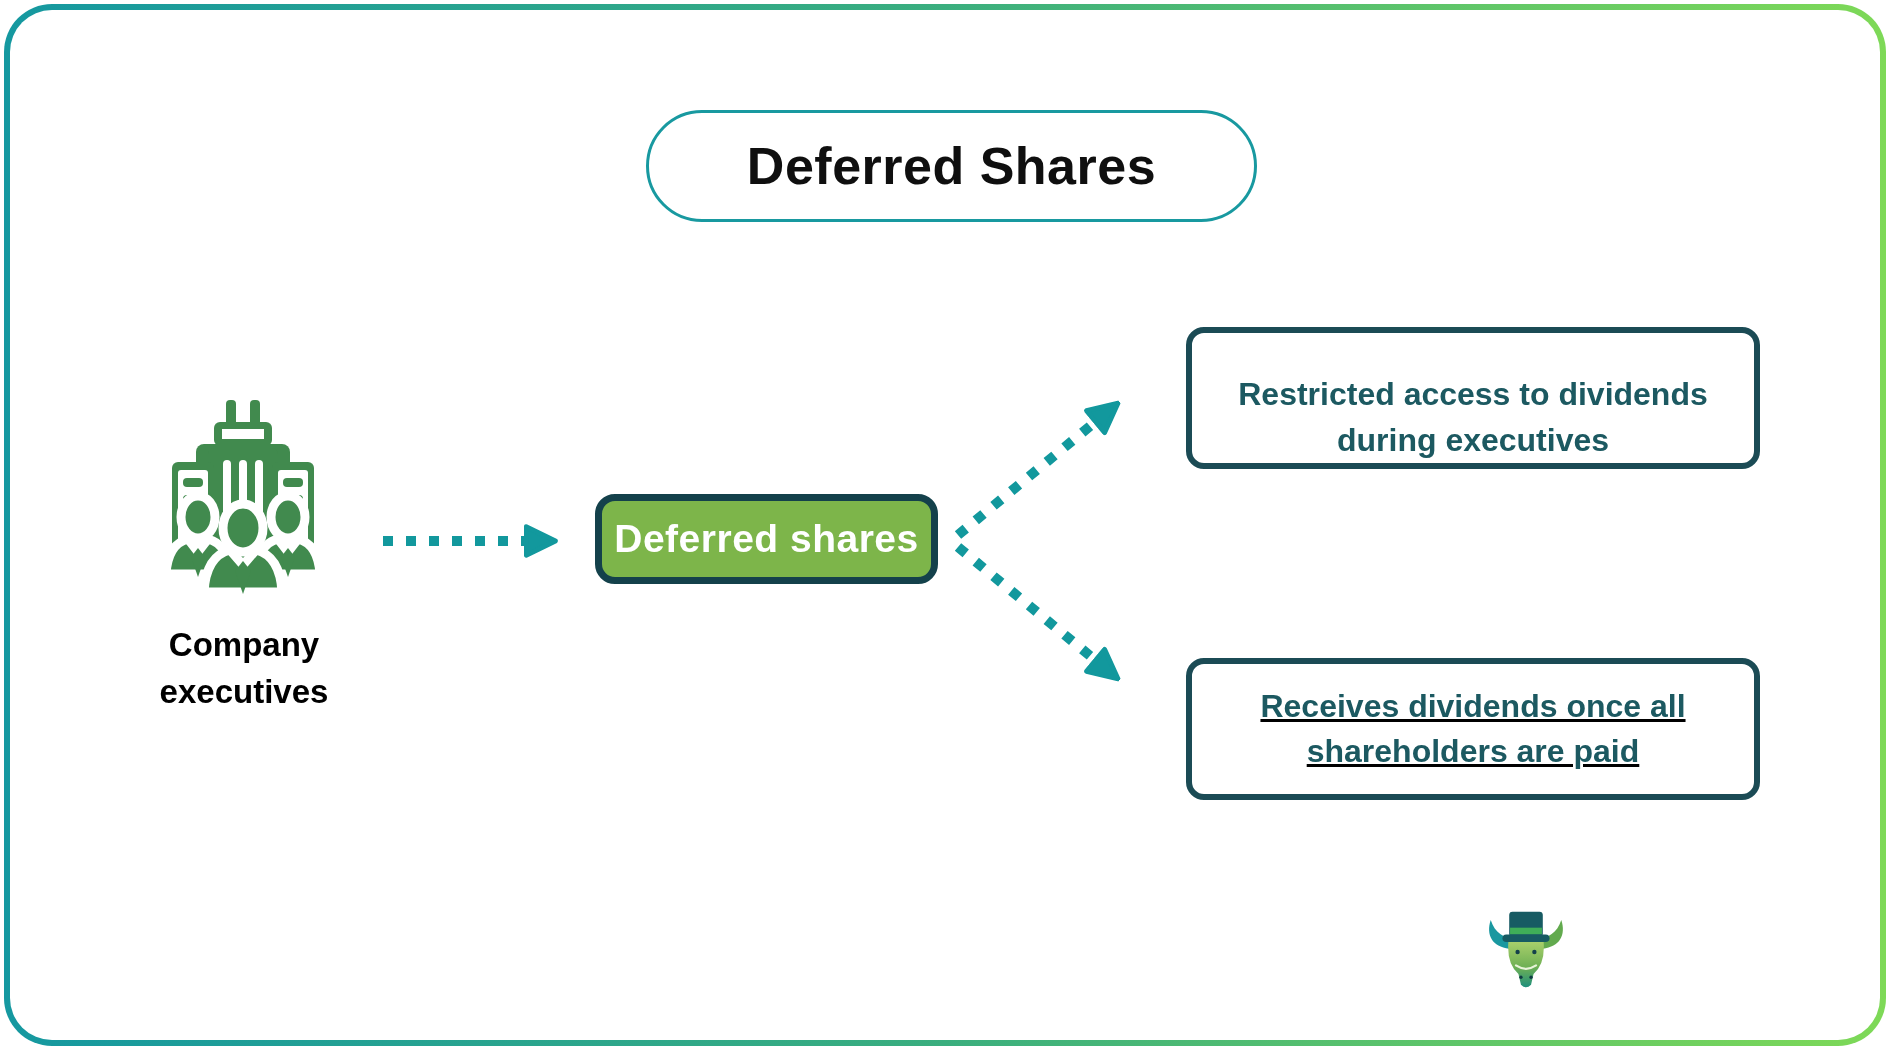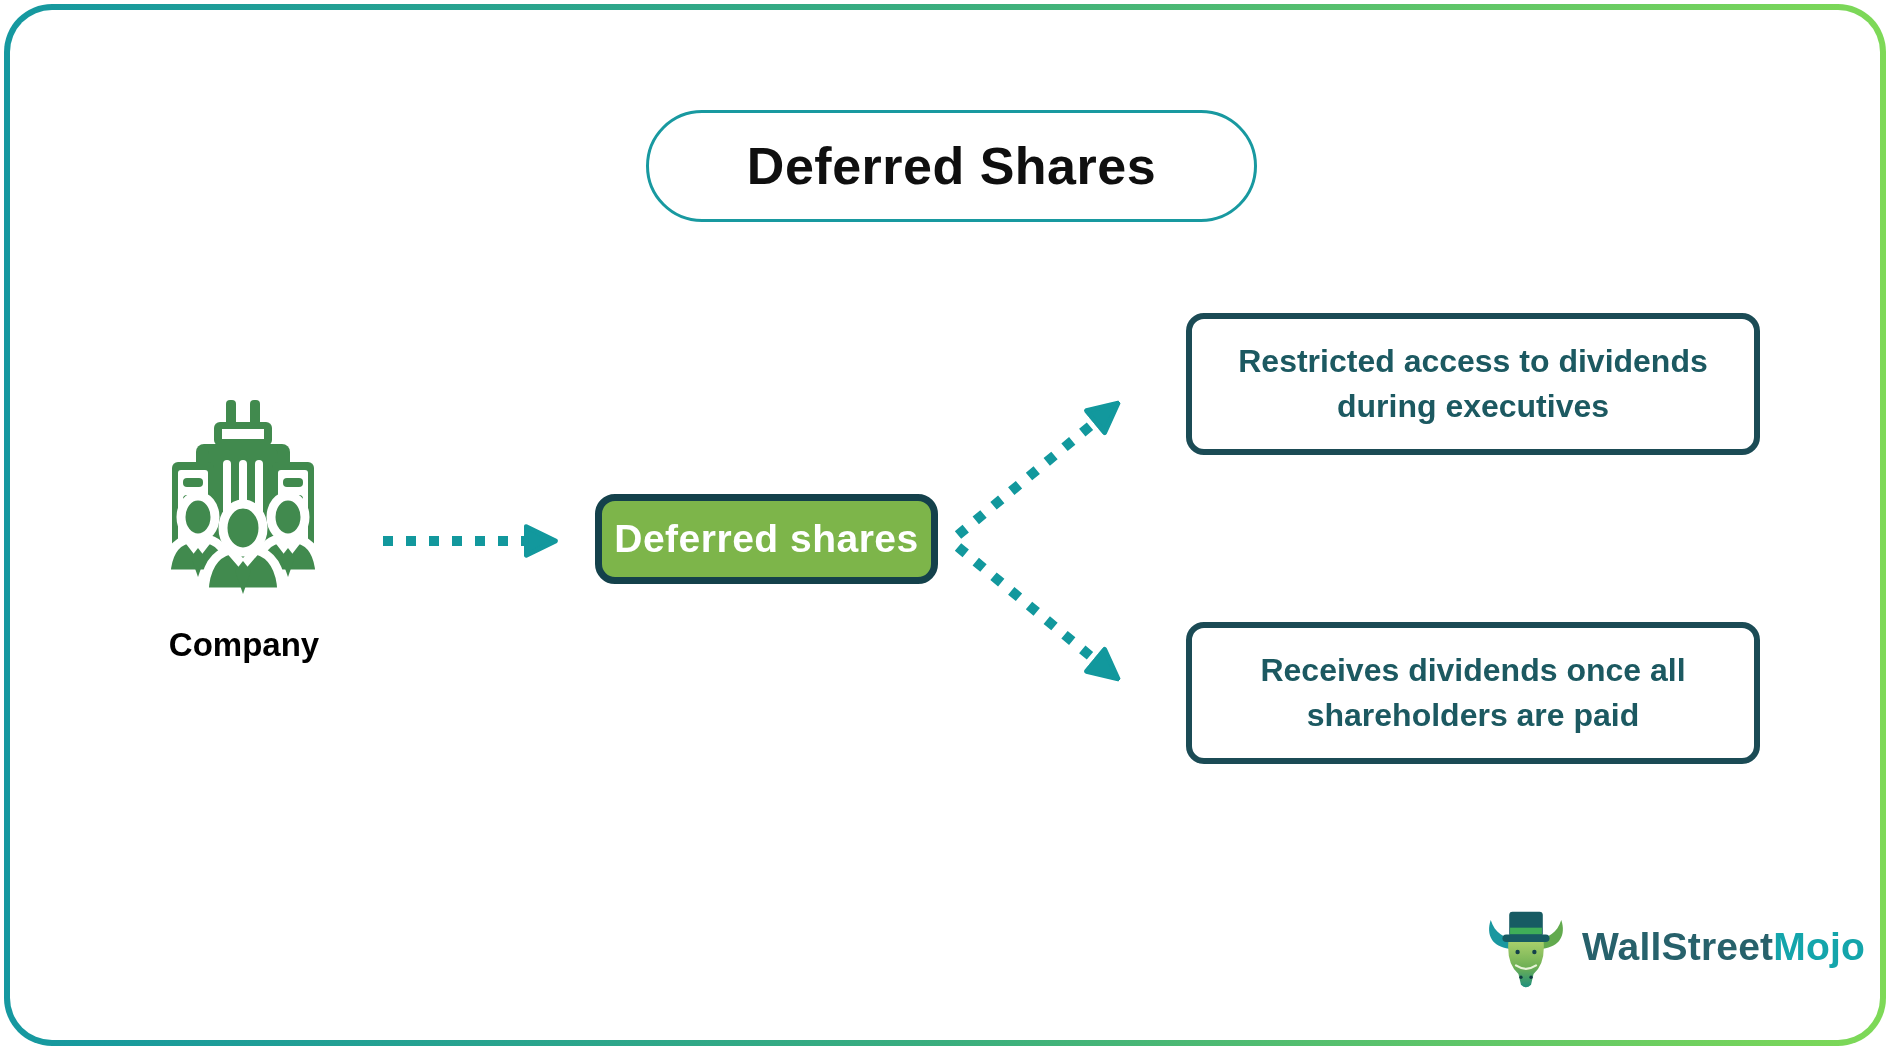--- a/index.html
+++ b/index.html
@@ -42,22 +42,22 @@
   .central-node .central-text {
     font-size:39px; font-weight:bold; color:#ffffff; letter-spacing:0.5px;
   }
   
   .outcome-box {
     position:absolute; left:1186px; width:574px; height:142px;
     box-sizing:border-box; background:#ffffff; border:6px solid #1b4b55;
     border-radius:18px; display:flex; flex-direction:column;
     align-items:center; justify-content:center;
   }
-  .outcome-box.first  { top:313px; }
-  .outcome-box.second { top:622px; }
+  .outcome-box.first  { top:327px;justify-content:flex-end; }
+  .outcome-box.second { top:658px;text-decoration:underline; }
   .outcome-line {
     font-size:32px; font-weight:bold; color:#1c5961; line-height:1.42; text-align:center;
   }
   
   .arrows { position:absolute; left:0; top:0; width:1890px; height:1050px; pointer-events:none; }
   
   .logo { position:absolute; left:1484px; top:902px; height:90px; display:flex; align-items:center; }
   .logo .bull { width:84px; height:88px; margin-right:14px; }
   .logo-text { font-size:39px; font-weight:bold; letter-spacing:0.2px; white-space:nowrap; }
   .logo-text .part1 { color:#27616b; }
@@ -119,20 +119,21 @@
     <g fill="#418a4e">
 
       <path d="M 60 152 L 67 161 L 60 181 L 53 161 Z"></path>
       <path d="M 150 152 L 157 161 L 150 181 L 143 161 Z"></path>
       <path d="M 105 165 L 113 175 L 105 198 L 97 175 Z"></path>
     </g>
   </svg>
 
   <div class="actor-label">
     <div>Company</div>
+    <div>executives</div>
   </div>
 
   <svg class="arrows" viewBox="0 0 1890 1050">
     <defs>
       <marker id="tealArrow" viewBox="0 0 10 10" refX="2.5" refY="5" markerWidth="3.4" markerHeight="3.4" orient="auto-start-reverse">
         <path d="M 0.8 0.8 L 9.4 5 L 0.8 9.2 Z" fill="#12989d" stroke="#12989d" stroke-width="1.4" stroke-linejoin="round"></path>
       </marker>
     </defs>
     <g stroke="#12989d" stroke-width="10" fill="none" stroke-dasharray="10 13">
       <line x1="383" y1="541" x2="532" y2="541" marker-end="url(#tealArrow)"></line>
@@ -173,15 +174,14 @@
       <rect x="22" y="37" width="56" height="9" rx="4.5" fill="#175b63"></rect>
 
       <path d="M 29 46 L 71 46 Q 73 72 59 84 L 56 97 Q 50 103 44 97 L 41 84 Q 27 72 29 46 Z" fill="url(#faceGrad)"></path>
 
       <circle cx="40" cy="58" r="2.6" fill="#14414b"></circle>
       <circle cx="60" cy="58" r="2.6" fill="#14414b"></circle>
       <path d="M 38 74 Q 50 82 62 74" stroke="#e8f3d8" stroke-width="2.5" fill="none" stroke-linecap="round"></path>
       <circle cx="44" cy="88" r="2" fill="#0f3c44"></circle>
       <circle cx="56" cy="88" r="2" fill="#0f3c44"></circle>
     </svg>
-    <div class="logo-text"><span class="part1">WallStreet</span><span class="part2">Mojo</span></div>
   </div>
 </div>
 
 </body></html>

